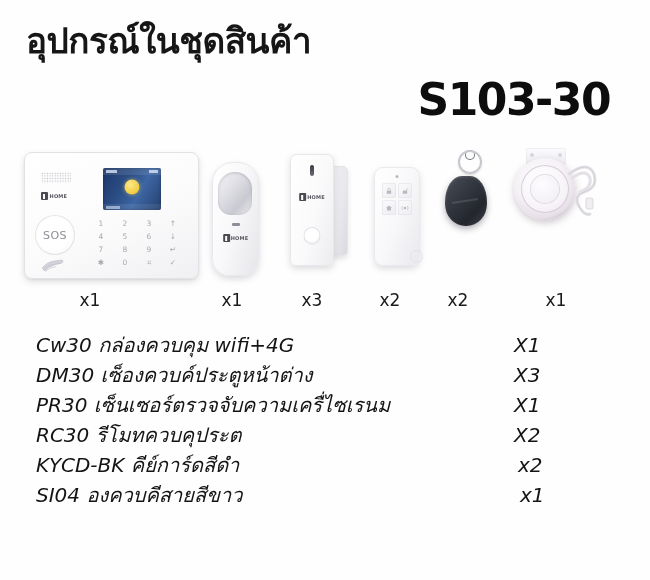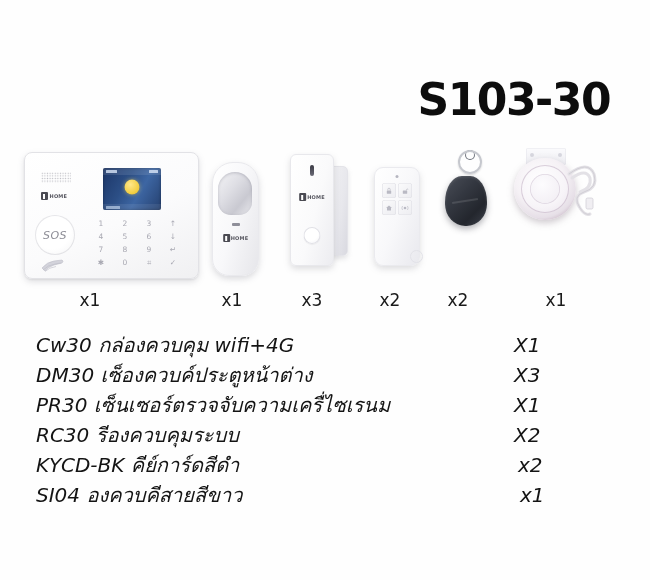--- a/index.html
+++ b/index.html
@@ -132,21 +132,20 @@
     border-radius: 50%;
     background: radial-gradient(circle at 42% 38%, #ffffff 55%, #f2f2f4 100%);
     box-shadow: inset 0 0 0 1px rgba(205,205,212,0.5);
     display: flex;
     align-items: center;
     justify-content: center;
     font-size: 11px;
     font-weight: normal;
     letter-spacing: 0.4px;
     color: #8d8d96;
-    font-style: italic;
   }
   .panel-hand {
     position: absolute;
     left: 14px;
     top: 104px;
     width: 26px;
     height: 16px;
   }
   .panel-screen {
     position: absolute;
@@ -509,20 +508,21 @@
     line-height: 1;
     color: #141414;
     white-space: nowrap;
   }
 </style>
 </head>
 <body>
 
 <div id="page">
 
+  <div class="header-title">อุปกรณ์ในชุดสินค้า</div>
 
   <div class="model-number">S103-30</div>
 
   <div class="product-strip">
 
     <div class="product-cell" style="left:6px; top:0; width:200px;">
       <div class="product-art" style="height:150px;">
         <div class="panel">
 
           <div class="panel-grille"></div>
@@ -684,21 +684,21 @@
       <span class="bom-desc">DM30 เซ็องควบค์ประตูหน้าต่าง</span>
       <span class="bom-qty" style="left:514px;">X3</span>
     </div>
 
     <div class="bom-row">
       <span class="bom-desc">PR30 เซ็นเซอร์ตรวจจับความเครื่ไซเรนม</span>
       <span class="bom-qty" style="left:514px;">X1</span>
     </div>
 
     <div class="bom-row">
-      <span class="bom-desc">RC30 รีองควบคุมระบบ</span>
+      <span class="bom-desc">RC30 รีโมทควบคุประต</span>
       <span class="bom-qty" style="left:514px;">X2</span>
     </div>
 
     <div class="bom-row">
       <span class="bom-desc">KYCD-BK คีย์การ์ดสีดำ</span>
       <span class="bom-qty" style="left:518px;">x2</span>
     </div>
 
     <div class="bom-row">
       <span class="bom-desc">SI04 องควบคีสายสีขาว</span>

